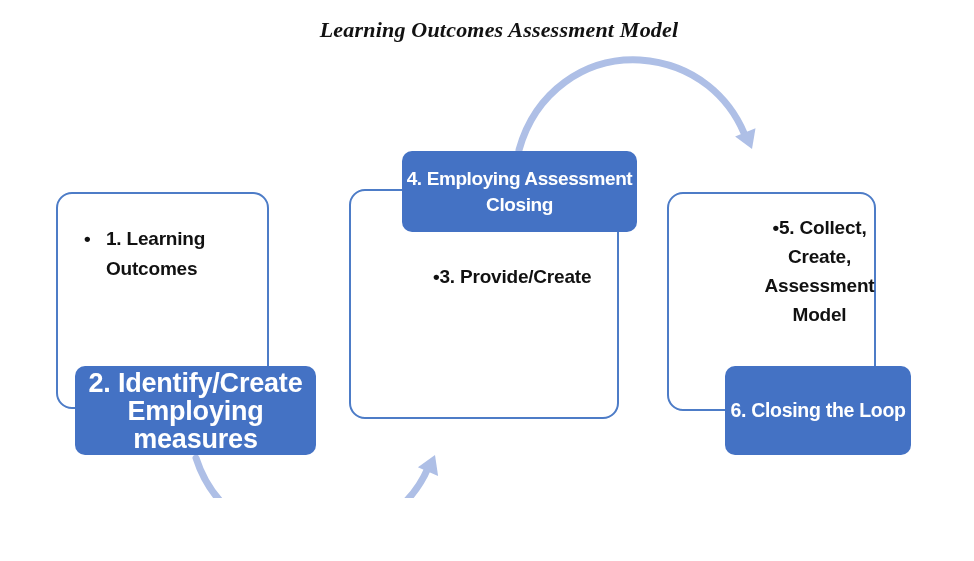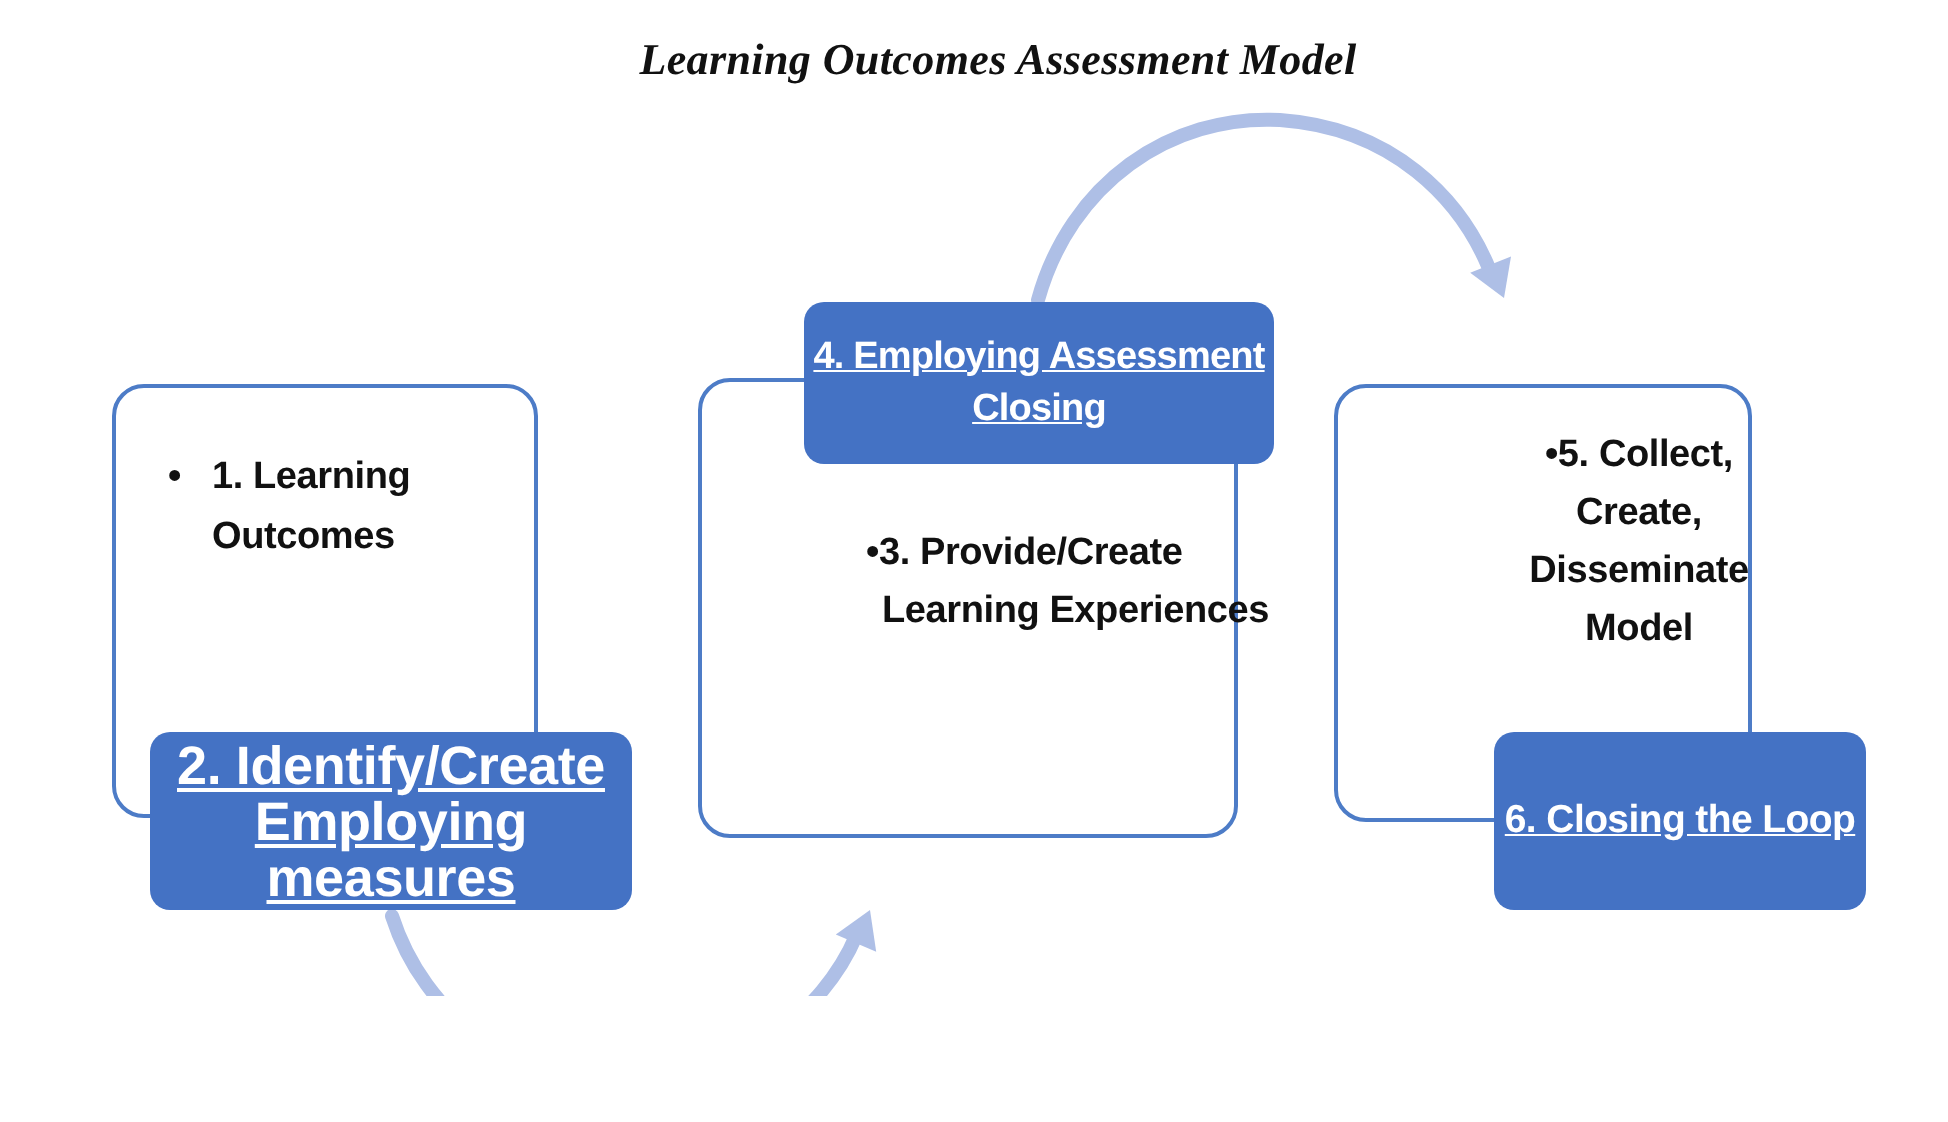--- a/index.html
+++ b/index.html
@@ -20,25 +20,25 @@
     border:2.5px solid var(--box-border-blue,#4d7cc7);
     border-radius:16px; z-index:2; box-sizing:border-box;
   }
   .box1 { left:56px;  top:192px; width:213px; height:217px; }
   .box3 { left:349px; top:189px; width:270px; height:230px; }
   .box5 { left:667px; top:192px; width:209px; height:219px; }
   .bluebox {
     position:absolute; background:var(--accent-blue,#4472c4);
     border-radius:10px; color:var(--text-light,#fff); font-weight:bold;
     display:flex; flex-direction:column; justify-content:center; align-items:center;
-    text-align:center; z-index:4; letter-spacing:-0.2px; box-sizing:border-box;text-decoration:underline;
+    text-align:center; z-index:4; letter-spacing:-0.2px; box-sizing:border-box;
   }
   .box2 { left:75px;  top:366px; width:241px; height:89px; font-size:27px;   line-height:28px; }
   .box4 { left:402px; top:151px; width:235px; height:81px; font-size:19px;   line-height:26px; letter-spacing:-0.4px; }
-  .box6 { left:747px; top:366px; width:186px; height:89px; font-size:19.5px; letter-spacing:-0.3px; }
+  .box6 { left:725px; top:366px; width:186px; height:89px; font-size:19.5px; letter-spacing:-0.3px; }
   .blacktext {
     position:absolute; z-index:3; color:var(--text-dark,#111);
     font-weight:bold; font-size:19px; letter-spacing:-0.2px;padding-left:48px;
   }
   .step1-text { left:84px; top:224px; line-height:30px; }
   .hang { position:relative; padding-left:22px; }
   .hang .bullet { position:absolute; left:0; top:0; }
   .step3-text { left:369px; top:262px; line-height:29px;margin-left:16px; }
   .step3-text .indent2 { margin-left:8px; }
   .step5-text { left:667px; top:213px; width:209px; text-align:center; line-height:29px; }
@@ -66,28 +66,27 @@
   <div class="whitebox box1"></div>
   <div class="blacktext step1-text hang">
     <span class="bullet">•</span>
     <div>1. Learning</div>
     <div>Outcomes</div>
   </div>
 
   <div class="whitebox box3"></div>
   <div class="blacktext step3-text">
     <div>•3. Provide/Create</div>
-    <div class="indent2">Learning Experiences</div>
   </div>
 
   <div class="whitebox box5"></div>
   <div class="blacktext step5-text">
     <div>•5. Collect,</div>
     <div>Create,</div>
-    <div>Disseminate</div>
+    <div>Assessment</div>
     <div>Model</div>
   </div>
 
   <div class="bluebox box2">
     <div>2. Identify/Create</div>
     <div>Employing measures</div>
   </div>
 
   <div class="bluebox box4">
     <div>4. Employing Assessment</div>

